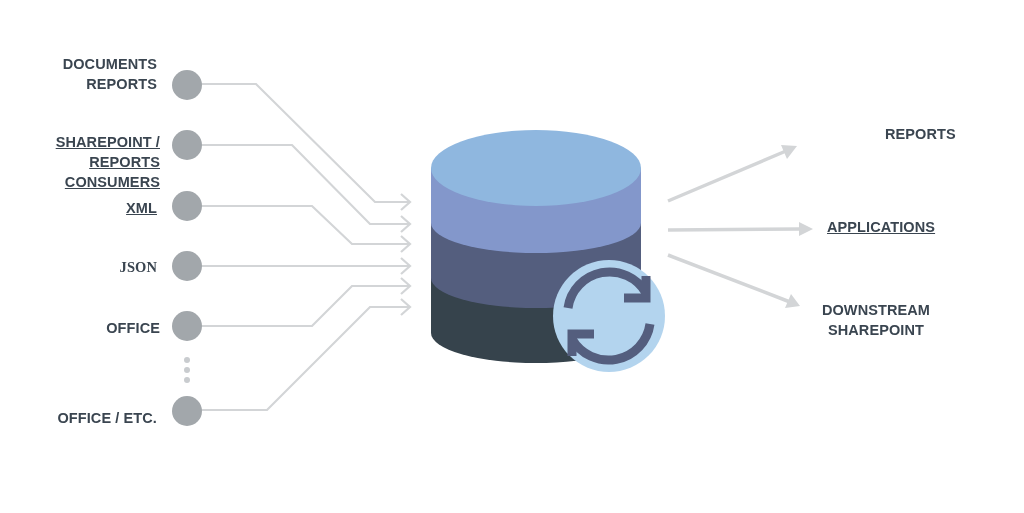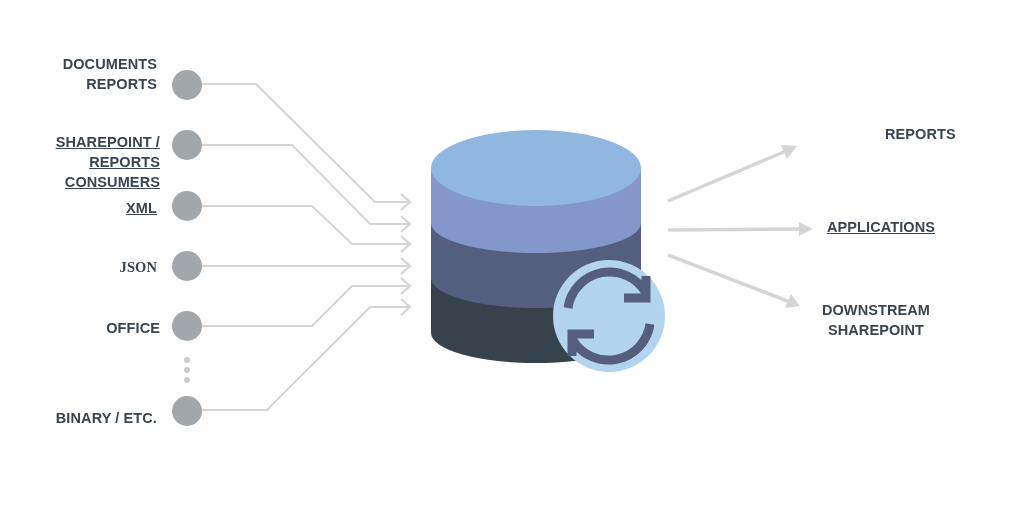--- a/index.html
+++ b/index.html
@@ -66,21 +66,21 @@
 <div class="lbl right" style="right:864px;top:318px;">
   <div>OFFICE</div>
 </div>
 <div class="dot" style="left:172px;top:311px;"></div>
 
 <div class="sdot" style="left:184px;top:357px;"></div>
 <div class="sdot" style="left:184px;top:367px;"></div>
 <div class="sdot" style="left:184px;top:377px;"></div>
 
 <div class="lbl right" style="right:867px;top:408px;">
-  <div>BINARY / ETC.</div>
+  <div>OFFICE / ETC.</div>
 </div>
 <div class="dot" style="left:172px;top:396px;"></div>
 
 <svg style="position:absolute;left:428px;top:128px;" width="245" height="250">
 
   <path d="M3,150 L3,205 A105,30 0 0 0 213,205 L213,150 Z" fill="#36434c"></path>
 
   <path d="M3,95 L3,150 A105,30 0 0 0 213,150 L213,95 Z" fill="#545e7e"></path>
 
   <path d="M3,40 L3,95 A105,30 0 0 0 213,95 L213,40 Z" fill="#8397cb"></path>

